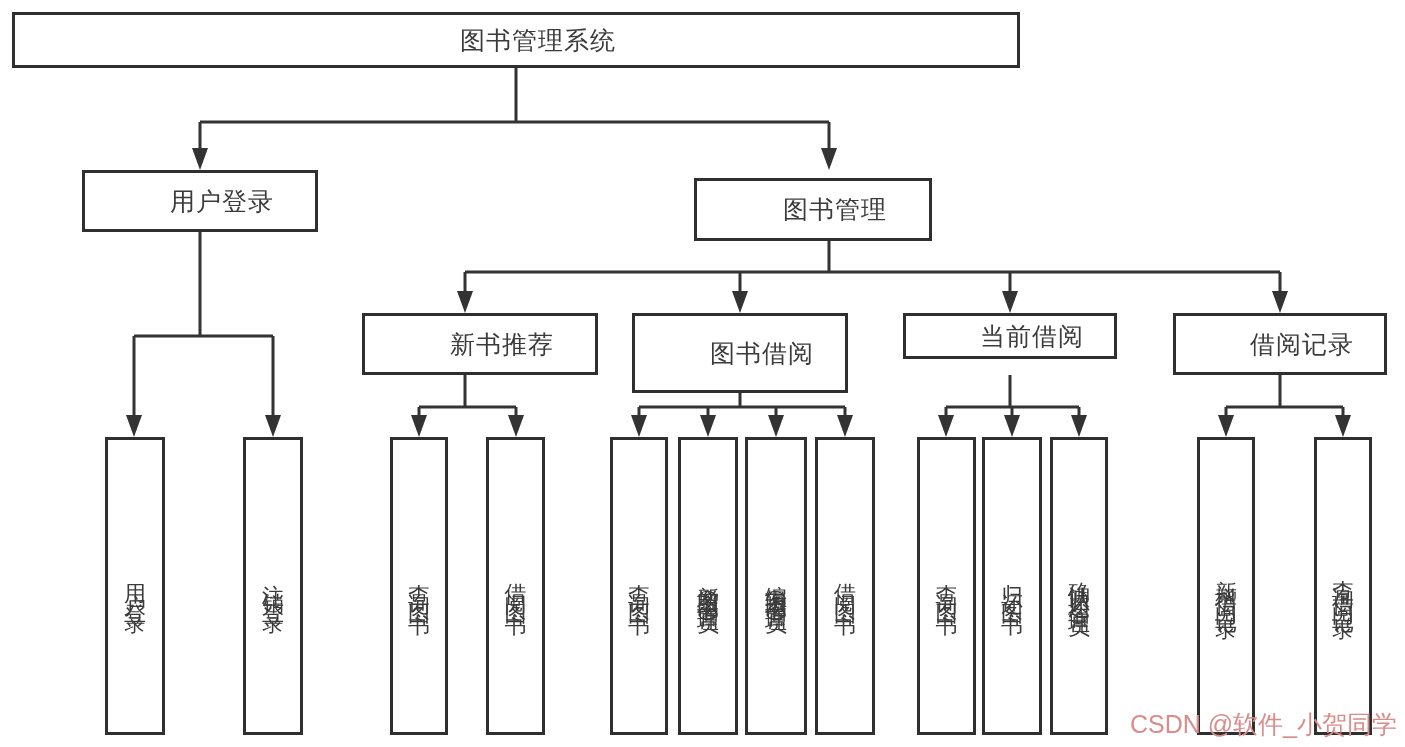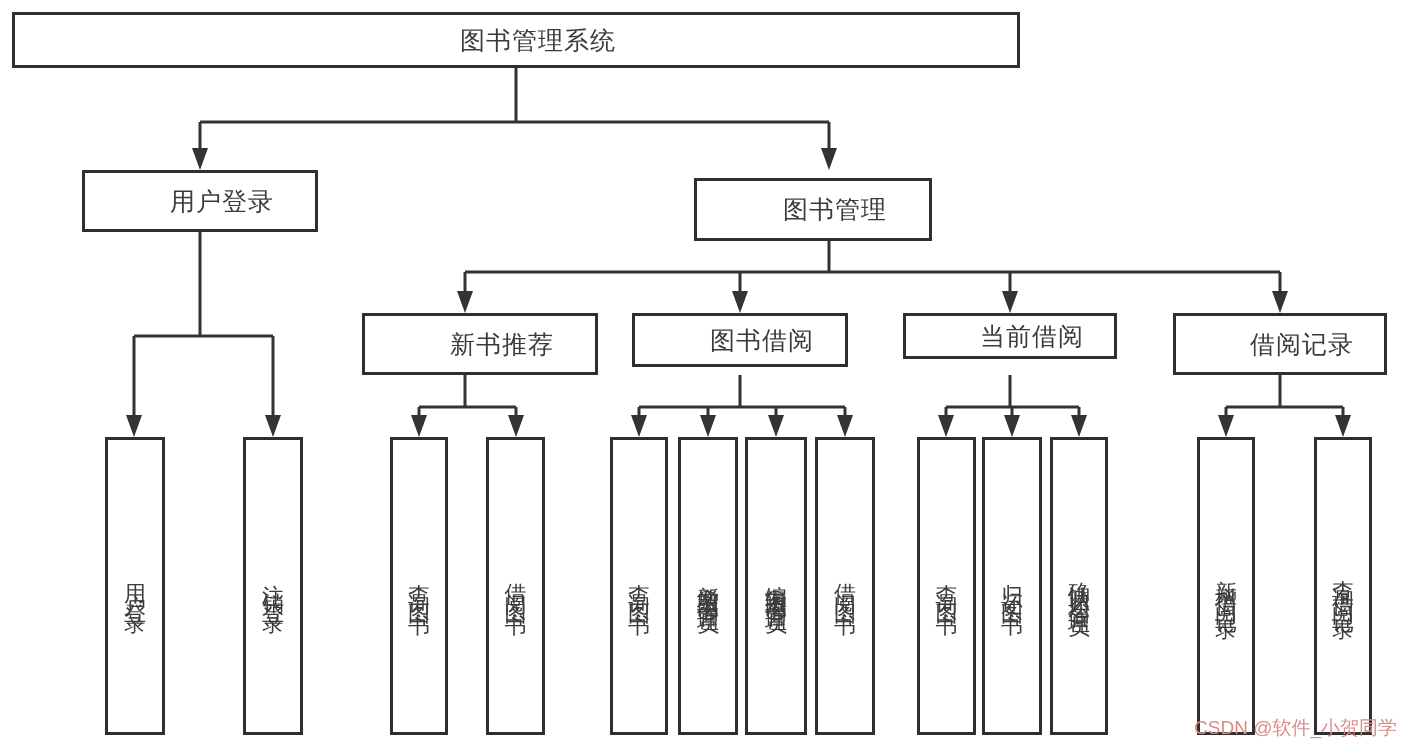--- a/index.html
+++ b/index.html
@@ -36,21 +36,21 @@
     font-size:22px;
     line-height:1;
   }
   .ls4 span{letter-spacing:10px;}
   .ls6 span{letter-spacing:8px;}
   .ls9 span{letter-spacing:5px;}
   .ls10 span{letter-spacing:4px;}
   #watermark{
     position:absolute;
     right:8px;bottom:6px;
-    font-size:19px;
+    font-size:25px;
     color:var(--watermark);
     white-space:nowrap;
     margin-top:44px;
   }
 </style>
 </head>
 <body>
 
 <div id="stage">
 
@@ -89,21 +89,21 @@
     <polygon points="1218,415 1234,415 1226,437"></polygon>
     <polygon points="1335,415 1351,415 1343,437"></polygon>
   </svg>
 
   <div class="box hlabel" style="left:12px;top:12px;width:1008px;height:56px;">图书管理系统</div>
 
   <div class="box hlabel" style="left:82px;top:170px;width:236px;height:62px;">用户登录</div>
   <div class="box hlabel" style="left:694px;top:170px;width:238px;height:63px;margin-top:8px;">图书管理</div>
 
   <div class="box hlabel" style="left:362px;top:313px;width:236px;height:62px;">新书推荐</div>
-  <div class="box hlabel" style="left:632px;top:313px;width:216px;height:54px;">图书借阅</div>
+  <div class="box hlabel" style="left:632px;top:313px;width:216px;height:80px;">图书借阅</div>
   <div class="box hlabel" style="left:903px;top:313px;width:214px;height:46px;">当前借阅</div>
   <div class="box hlabel" style="left:1173px;top:313px;width:214px;height:62px;">借阅记录</div>
 
   <div class="box leaf ls4" style="left:105px;top:437px;width:60px;height:298px;">
       <span>用户登录</span>
     </div>
   <div class="box leaf ls4" style="left:243px;top:437px;width:60px;height:298px;">
       <span>注销登录</span>
     </div>
 

